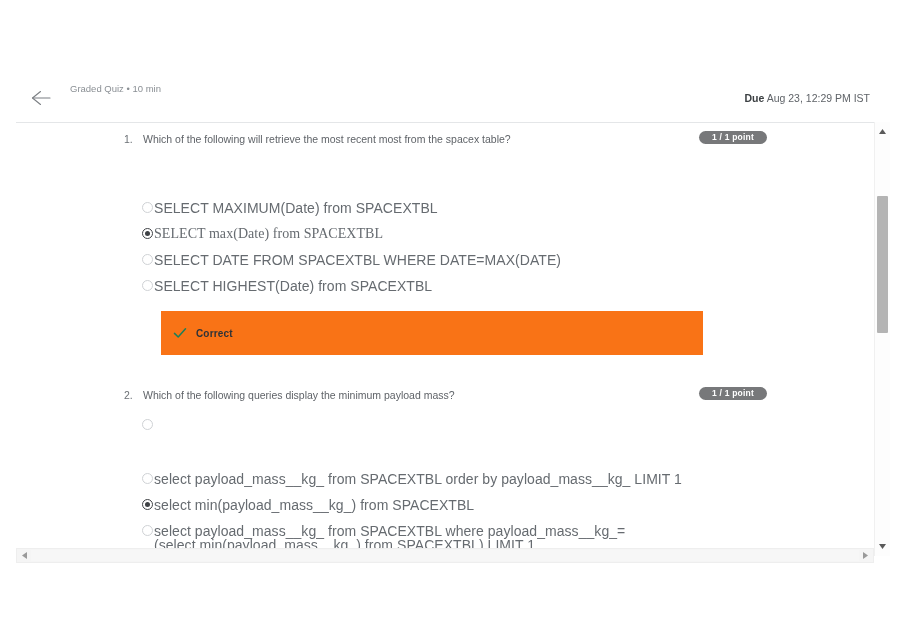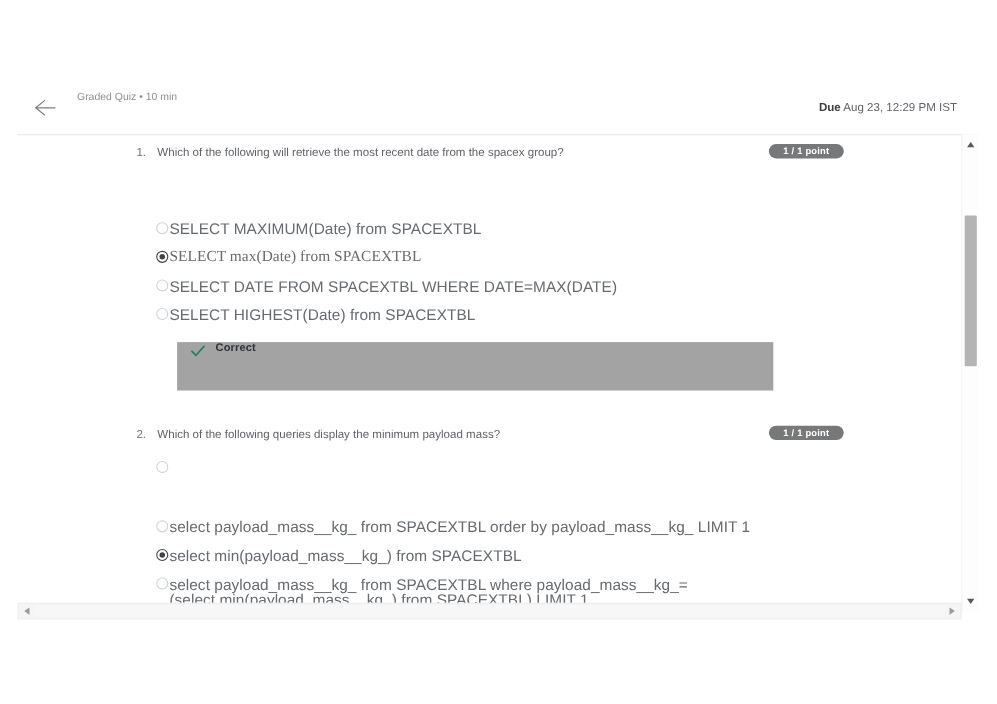--- a/index.html
+++ b/index.html
@@ -176,23 +176,23 @@
   }
   .option-label .line { display: block; white-space: pre; }
   .option-label.wrap { white-space: normal; max-width: 505px; }
 
   
   .feedback-box {
     position: absolute;
     left: 145px;
     width: 542px;
     height: 44px;
-    background: #a3a3a3;
+    background: #f97316;
     display: flex;
-    align-items: flex-start;
+    align-items: center;
   }
   .feedback-check {
     margin-left: 11px;
     width: 16px;
     height: 16px;
     flex: 0 0 auto;
   }
   .feedback-text {
     margin-left: 8px;
     font-size: 10px;
@@ -286,21 +286,21 @@
 <div id="due-info">
   <span class="due-label">Due</span><span> Aug 23, 12:29 PM IST</span>
 </div>
 
 <div id="content-frame">
   <div id="content-scroll">
 
     <div class="question-block">
       <div class="question-head">
         <span class="question-number" style="top:9px;">1.</span>
-        <span class="question-text" style="top:9px;">Which of the following will retrieve the most recent date from the spacex group?</span>
+        <span class="question-text" style="top:9px;">Which of the following will retrieve the most recent most from the spacex table?</span>
         <span class="points-badge" style="top:8px;">1 / 1 point</span>
       </div>
 
       <div class="option-row" style="top:78px;">
         <span class="radio"></span>
         <span class="option-label">
           <span class="line">SELECT MAXIMUM(Date) from SPACEXTBL</span>
         </span>
       </div>
 

